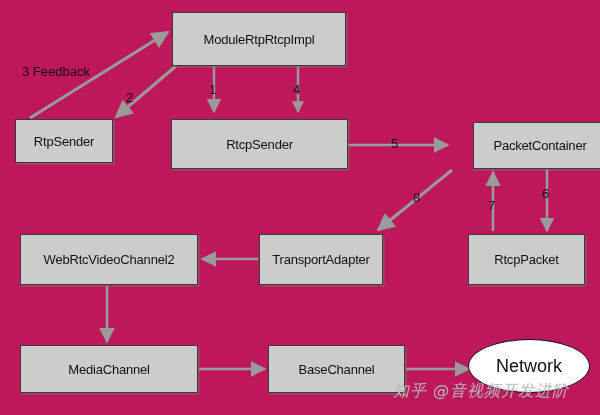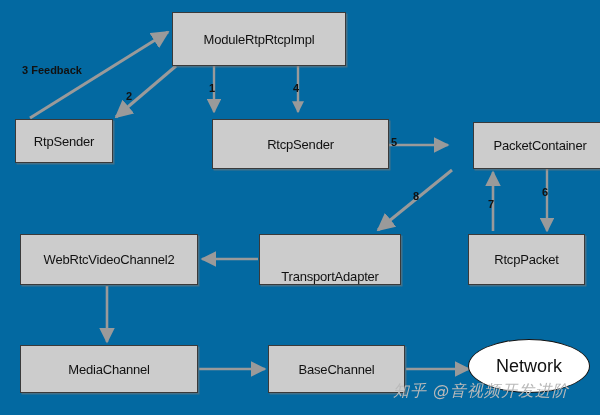--- a/index.html
+++ b/index.html
@@ -4,21 +4,21 @@
 <style>
   html, body {
     margin: 0;
     padding: 0;
     background: #ffffff;
   }
   #canvas {
     position: relative;
     width: 600px;
     height: 415px;
-    background: #0369a1;
+    background: #be185d;
     font-family: "Liberation Sans", sans-serif;
     overflow: hidden;
   }
   #diagram-svg {
     position: absolute;
     left: 0;
     top: 0;
     width: 600px;
     height: 415px;
   }
@@ -43,23 +43,23 @@
     border-radius: 50%;
     display: flex;
     align-items: center;
     justify-content: center;
     color: #111111;
     font-size: 18px;
   }
   .edge-label {
     position: absolute;
     color: #111111;
-    font-size: 11px;
+    font-size: 13px;
     white-space: nowrap;
-    font-weight: 700;
+    font-weight: 400;
   }
   .watermark {
     position: absolute;
     color: #b9b9b9;
     font-size: 16px;
     white-space: nowrap;
     letter-spacing: 1px;
     font-family: "DejaVu Sans", sans-serif;
   }
 </style>
@@ -128,33 +128,33 @@
   </svg>
 
   <div class="node-box" style="left:172px; top:12px; width:174px; height:54px;">
     <span>ModuleRtpRtcpImpl</span>
   </div>
 
   <div class="node-box" style="left:15px; top:119px; width:98px; height:44px;">
     <span>RtpSender</span>
   </div>
 
-  <div class="node-box" style="left:171px; top:119px; width:177px; height:50px;margin-left:41px;">
+  <div class="node-box" style="left:171px; top:119px; width:177px; height:50px;">
     <span>RtcpSender</span>
   </div>
 
   <div class="node-box" style="left:473px; top:122px; width:134px; height:47px;">
     <span>PacketContainer</span>
   </div>
 
   <div class="node-box" style="left:20px; top:234px; width:178px; height:51px;">
     <span>WebRtcVideoChannel2</span>
   </div>
 
-  <div class="node-box" style="left:259px; top:234px; width:142px; height:51px;align-items:flex-end;">
+  <div class="node-box" style="left:259px; top:234px; width:124px; height:51px;">
     <span>TransportAdapter</span>
   </div>
 
   <div class="node-box" style="left:20px; top:345px; width:178px; height:48px;">
     <span>MediaChannel</span>
   </div>
 
   <div class="node-box" style="left:468px; top:234px; width:117px; height:51px;">
     <span>RtcpPacket</span>
   </div>

